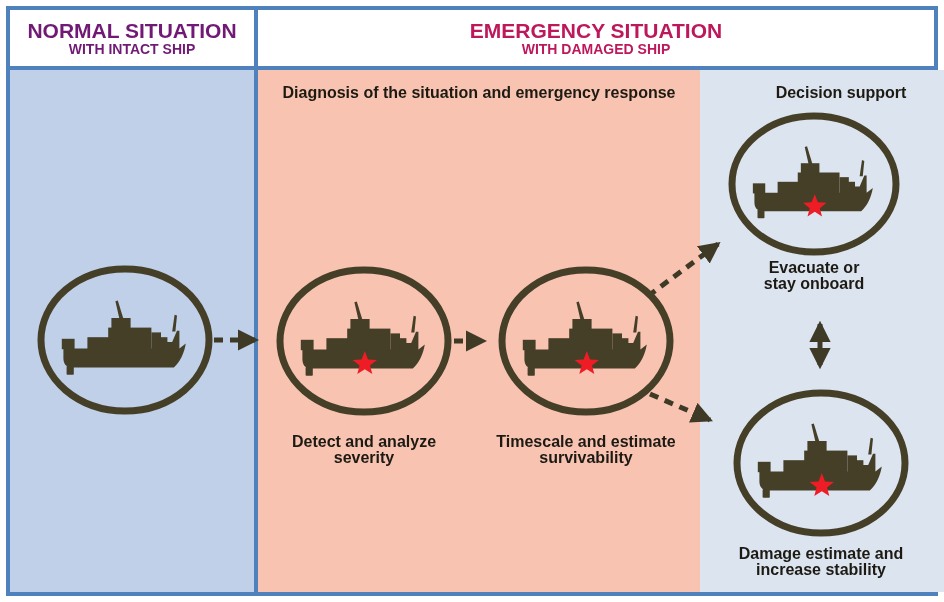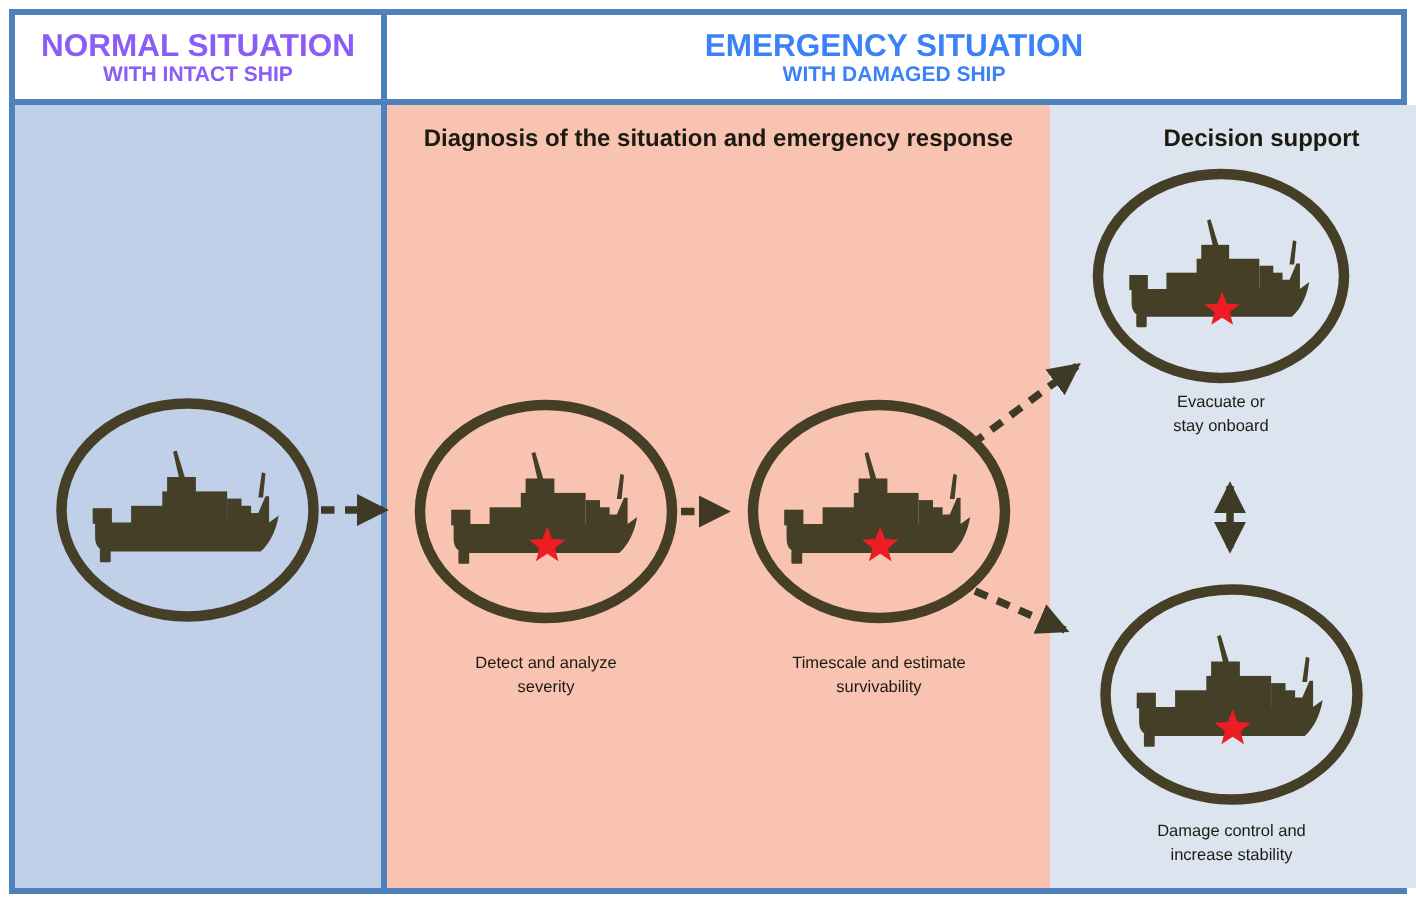--- a/index.html
+++ b/index.html
@@ -12,37 +12,37 @@
     box-sizing:border-box; border:4px solid #4f81bd; background:#ffffff;
   }
   
   .header-box { position:absolute; top:0; height:60px; box-sizing:border-box;
     background:#ffffff; display:flex; flex-direction:column; align-items:center;
     justify-content:center; text-align:center; }
   .header-normal { left:0; width:248px; border-right:4px solid #4f81bd; border-bottom:4px solid #4f81bd; }
   .header-emergency { left:248px; width:676px; border-bottom:4px solid #4f81bd; }
   .h-title { font-size:21px; font-weight:bold; line-height:23px; }
   .h-sub   { font-size:14px; font-weight:bold; line-height:15px;text-align:center; }
-  .header-normal .h-title, .header-normal .h-sub { color:#8b5cf6; }
-  .header-emergency .h-title, .header-emergency .h-sub { color:#3b82f6; }
+  .header-normal .h-title, .header-normal .h-sub { color:#701a75; }
+  .header-emergency .h-title, .header-emergency .h-sub { color:#be185d; }
 
   .panel { position:absolute; top:60px; height:522px; box-sizing:border-box; }
   .panel-normal    { left:0;    width:248px; background:#bfd0e8; border-right:4px solid #4f81bd; }
   .panel-diagnosis { left:248px; width:442px; background:#f9c3b2; }
   .panel-decision  { left:690px; width:282px; background:#dce4f0; }
   .section-title { padding-top:14px; text-align:center; font-size:16px;
     font-weight:bold; color:#1d1a12; }
 
   
   .node { position:absolute; width:180px; height:156px; }
   .ring { fill:none; stroke:#453f28; stroke-width:7px; }
   .ship-body { fill:#453f28; }
   .star { fill:#ee1c25; }
   .node-label { position:absolute; width:210px; text-align:center;
-    font-size:11px; font-weight:normal; line-height:16px; color:#1c1a13; }
+    font-size:16px; font-weight:bold; line-height:16px; color:#1c1a13; }
 
   
   .arrows { position:absolute; left:0; top:0; width:924px; height:582px;
     pointer-events:none; }
   .arrows line { stroke:#3e3a26; stroke-width:5px; stroke-dasharray:9 7; }
   .ah-fill { fill:#3e3a26; }
   .defs-svg { position:absolute; width:0; height:0; overflow:hidden; }
 </style>
 </head>
 <body>
@@ -142,18 +142,18 @@
       <span>stay onboard</span>
     </div>
 
     <div class="node" style="left:721px; top:375px;">
       <svg width="180" height="156" viewBox="0 0 180 156">
         <ellipse class="ring" cx="90" cy="78" rx="84" ry="70"></ellipse>
         <use href="#ship-damaged" x="22" y="32" width="136" height="92"></use>
       </svg>
     </div>
     <div class="node-label" style="left:706px; top:536px;">
-      <span>Damage control and</span><br>
+      <span>Damage estimate and</span><br>
       <span>increase stability</span>
     </div>
 
   </div>
 </div>
 
 </body></html>

